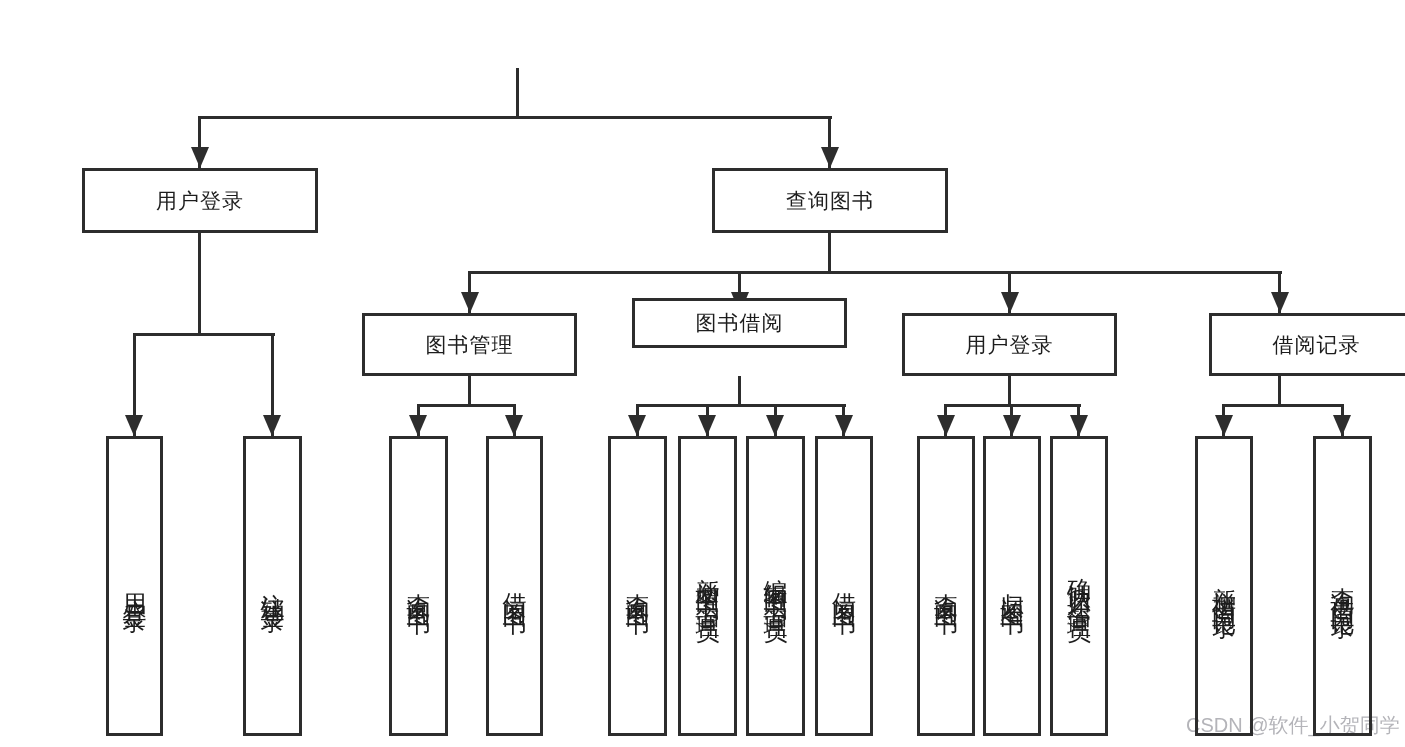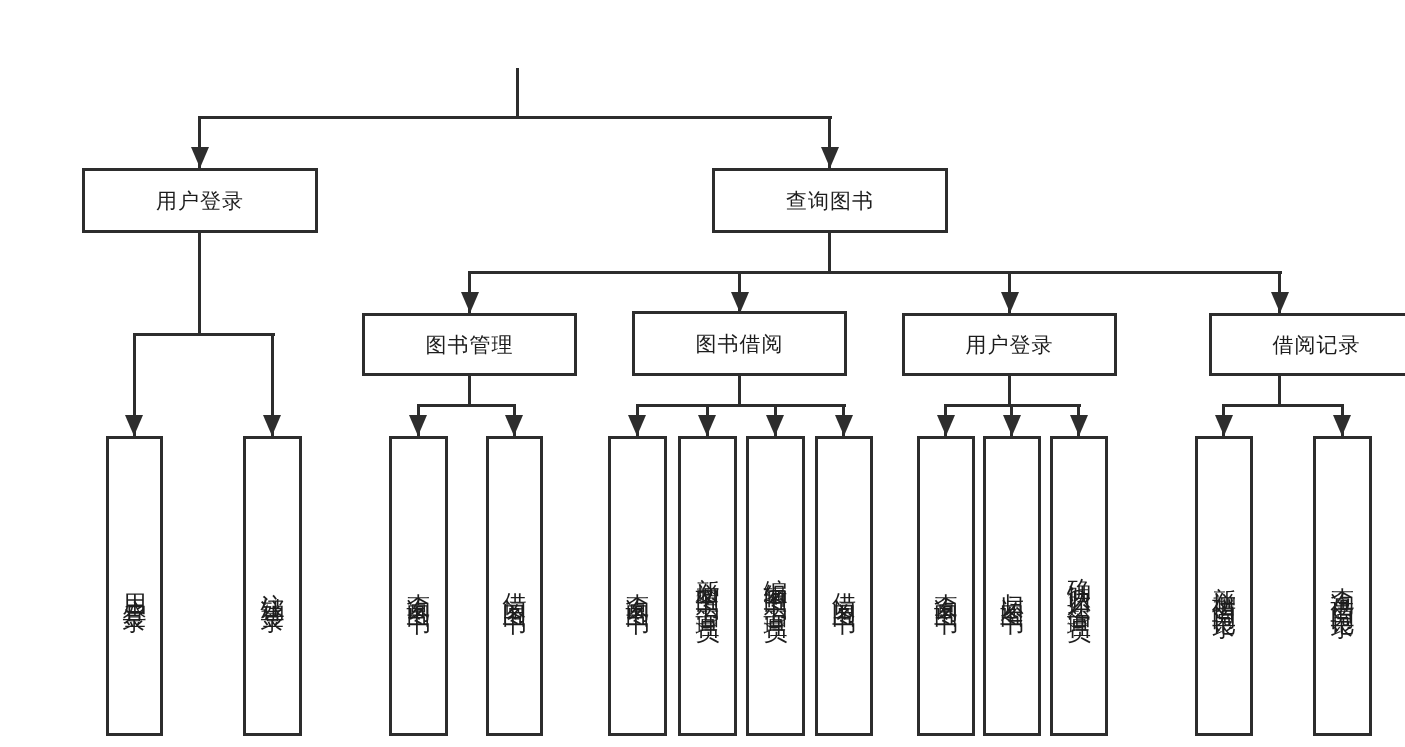--- a/index.html
+++ b/index.html
@@ -100,21 +100,21 @@
   <div class="box hbox" style="left:82px; top:168px; width:236px; height:65px;">
     <span class="lbl">用户登录</span>
   </div>
   <div class="box hbox" style="left:712px; top:168px; width:236px; height:65px;">
     <span class="lbl">查询图书</span>
   </div>
 
   <div class="box hbox" style="left:362px; top:313px; width:215px; height:63px;">
     <span class="lbl">图书管理</span>
   </div>
-  <div class="box hbox" style="left:632px; top:311px; width:215px; height:65px;text-align:center;">
+  <div class="box hbox" style="left:632px; top:298px; width:215px; height:50px;text-align:center;">
     <span class="lbl">图书借阅</span>
   </div>
   <div class="box hbox" style="left:902px; top:313px; width:215px; height:63px;">
     <span class="lbl">用户登录</span>
   </div>
   <div class="box hbox" style="left:1172px; top:313px; width:215px; height:63px;margin-left:37px;">
     <span class="lbl">借阅记录</span>
   </div>
 
   <div class="box vbox" style="left:106px; top:436px; width:57px; height:300px;">
@@ -154,14 +154,15 @@
     <span class="lbl">确认归还（管理员）</span>
   </div>
 
   <div class="box vbox" style="left:1195px; top:436px; width:58px; height:300px;">
     <span class="lbl">新增借阅记录</span>
   </div>
   <div class="box vbox" style="left:1313px; top:436px; width:59px; height:300px;">
     <span class="lbl">查询借阅记录</span>
   </div>
 
+  <div class="watermark">CSDN @软件_小贺同学</div>
 
 </div>
 
 </body></html>

